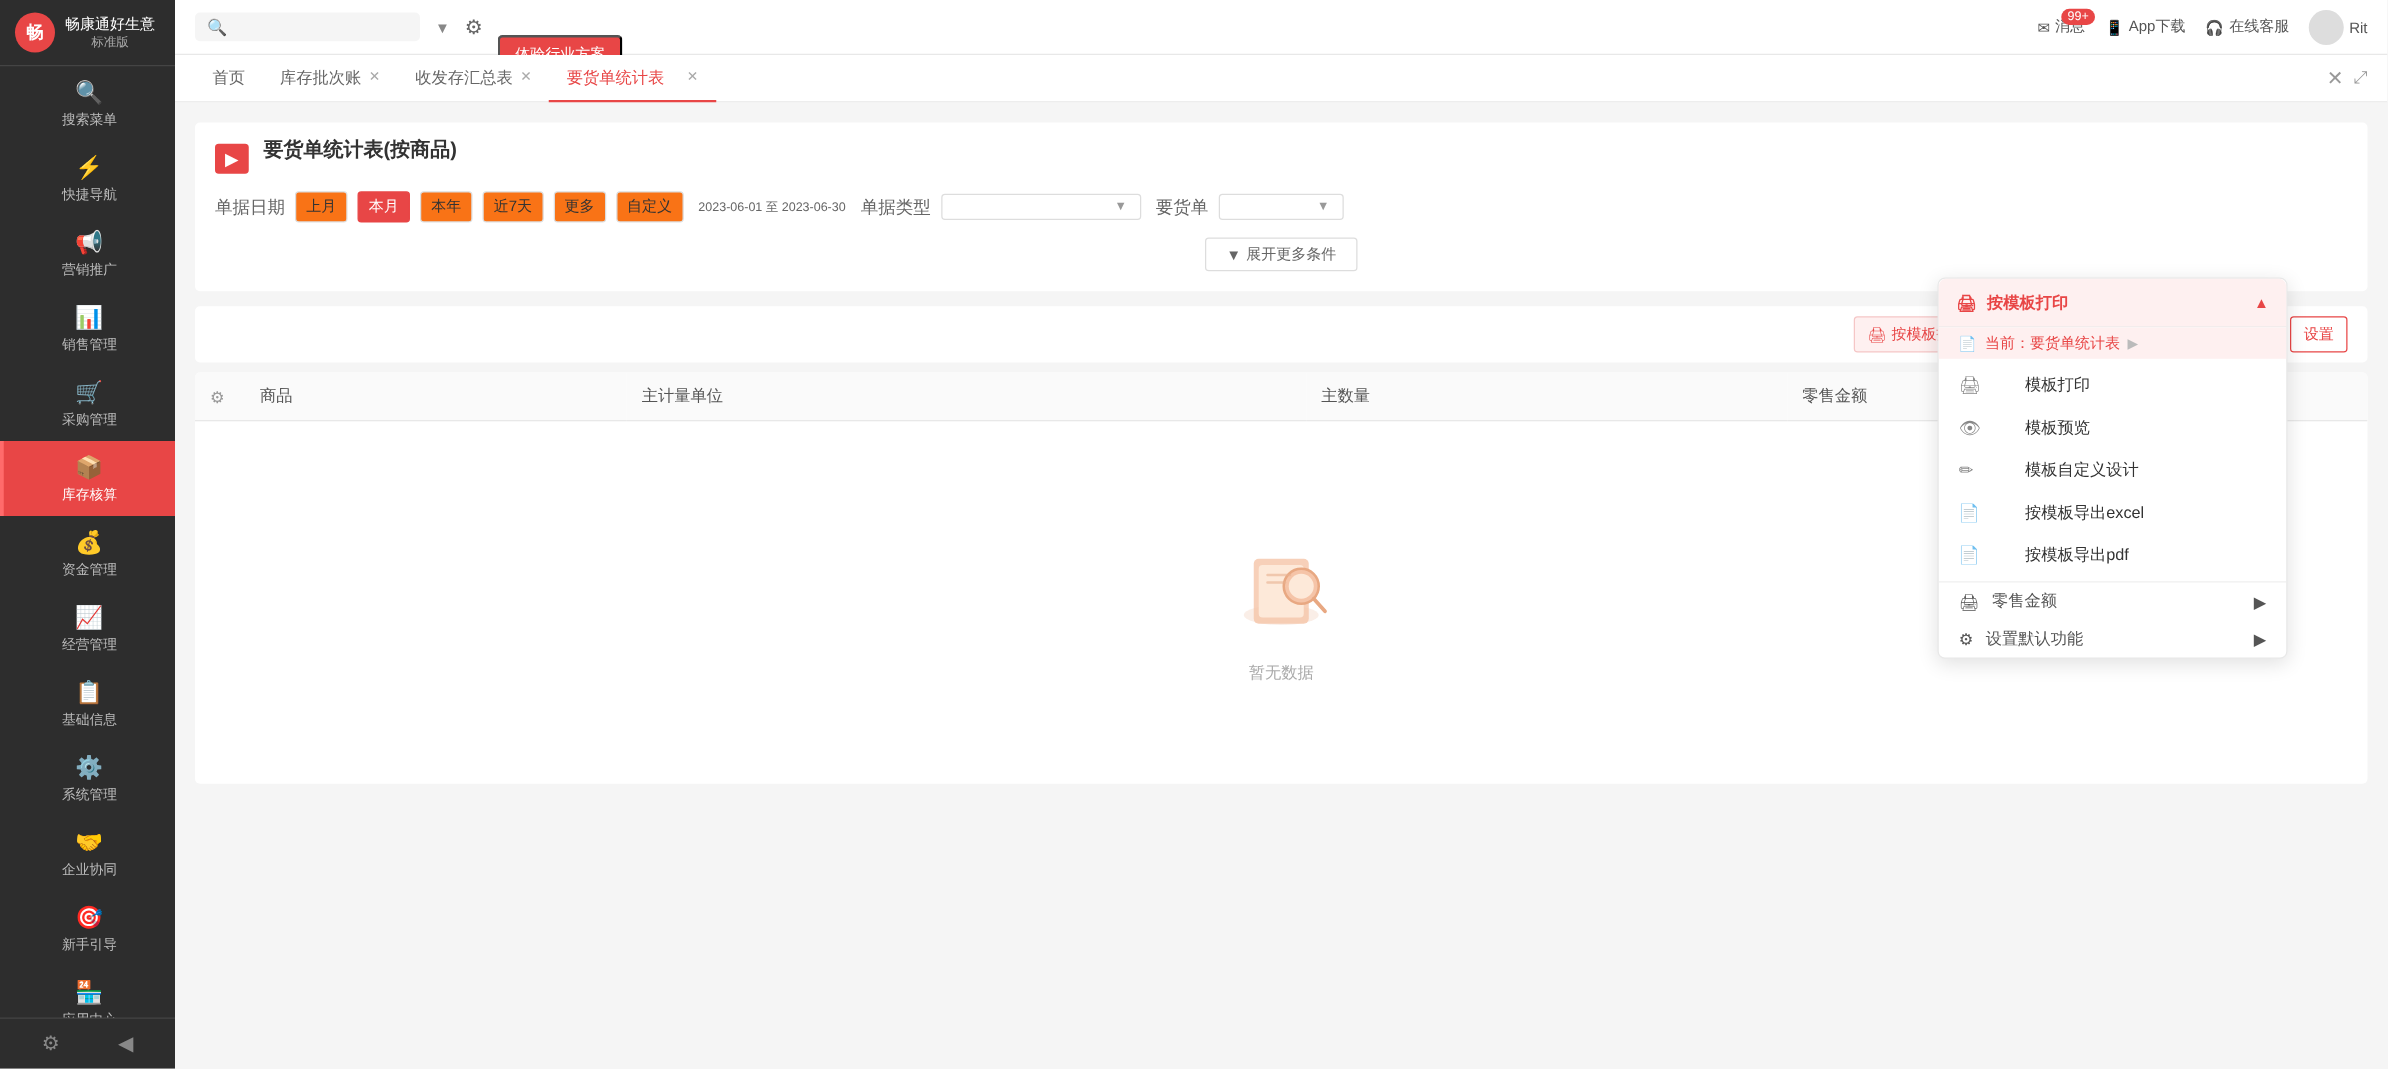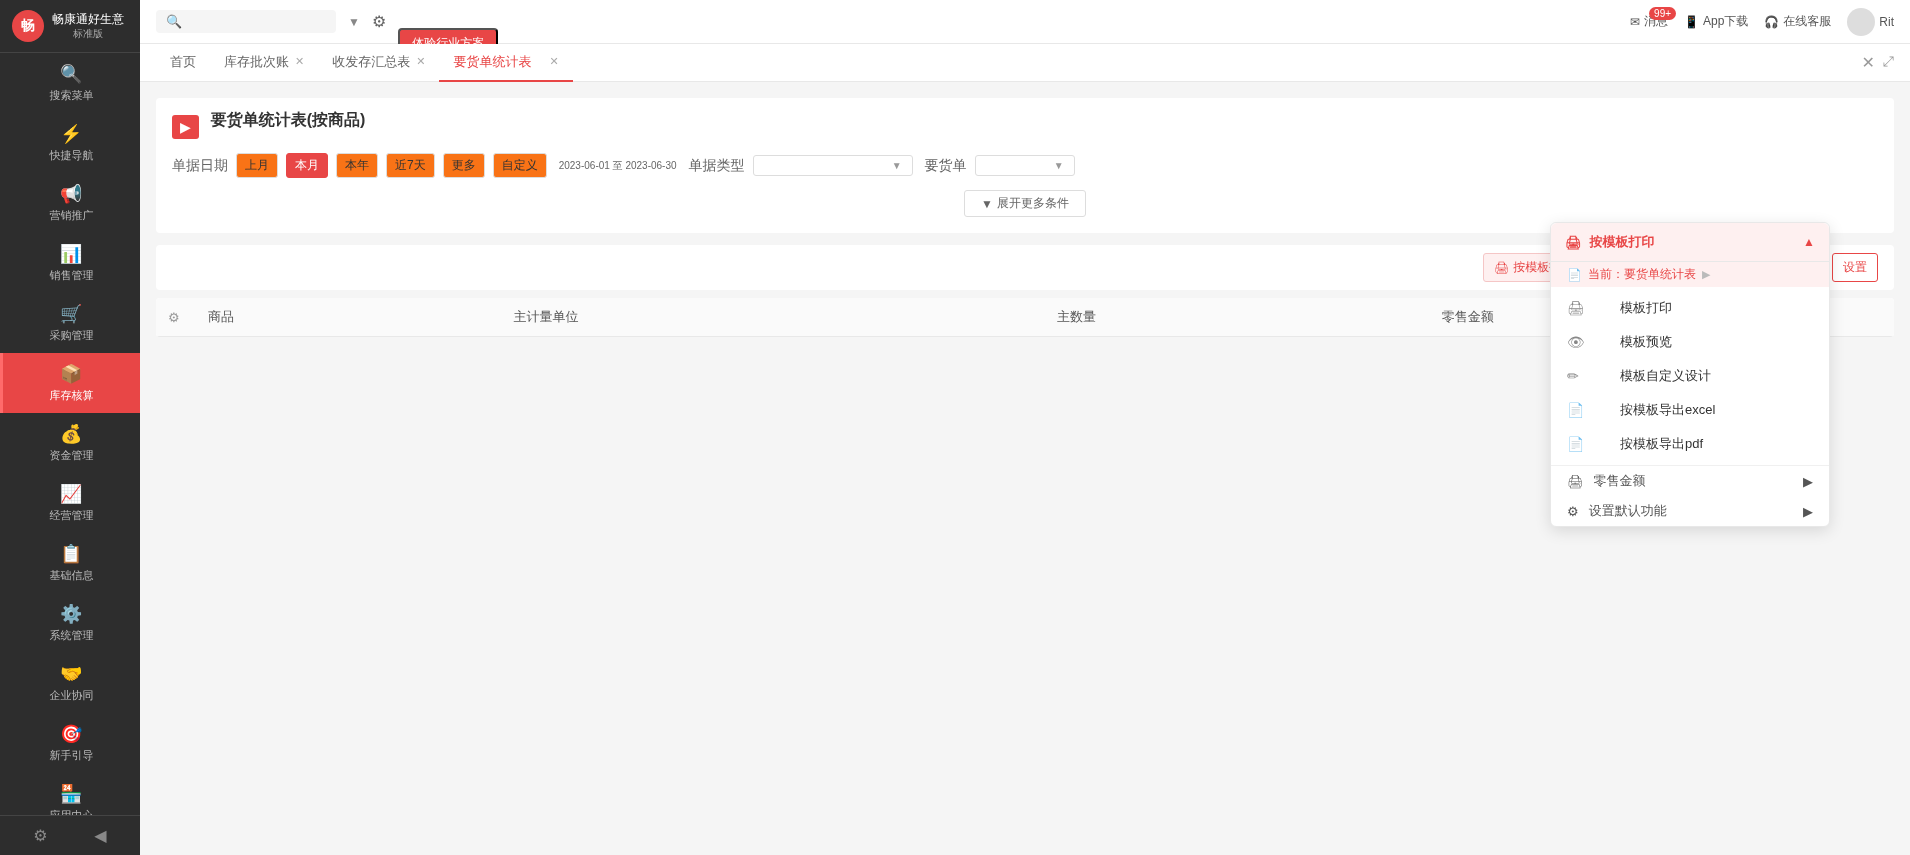--- a/index.html
+++ b/index.html
@@ -468,20 +468,35 @@
             <th>商品</th>
             <th>主计量单位</th>
             <th>主数量</th>
             <th>零售金额</th>
           </tr>
         </thead>
         <tbody>
         </tbody>
       </table>
 
+      <div class="empty-state">
+        <div class="empty-icon">
+          <svg viewBox="0 0 100 100" width="100" height="100">
+            <ellipse cx="50" cy="75" rx="30" ry="8" fill="#f5ddd0" opacity="0.5"></ellipse>
+            <rect x="28" y="30" width="44" height="52" rx="4" fill="#f5c4a8" opacity="0.8"></rect>
+            <rect x="32" y="35" width="36" height="42" rx="3" fill="#fde9d9"></rect>
+            <circle cx="66" cy="52" r="14" fill="#f5c4a8" stroke="#e8a882" stroke-width="2"></circle>
+            <circle cx="66" cy="52" r="10" fill="#fde9d9"></circle>
+            <line x1="76" y1="62" x2="85" y2="72" stroke="#e8a882" stroke-width="3" stroke-linecap="round"></line>
+            <rect x="38" y="42" width="20" height="2" rx="1" fill="#e8b090" opacity="0.6"></rect>
+            <rect x="38" y="48" width="16" height="2" rx="1" fill="#e8b090" opacity="0.6"></rect>
+          </svg>
+        </div>
+        <span class="empty-text">暂无数据</span>
+      </div>
     </div>
 
     <div class="print-dropdown">
       <div class="print-dropdown-header">
         <div class="print-dropdown-header-left">
           <span>🖨</span>
           <span>按模板打印</span>
         </div>
         <div style="display:flex;align-items:center;gap:8px;">
           <span class="print-dropdown-arrow">▲</span>

